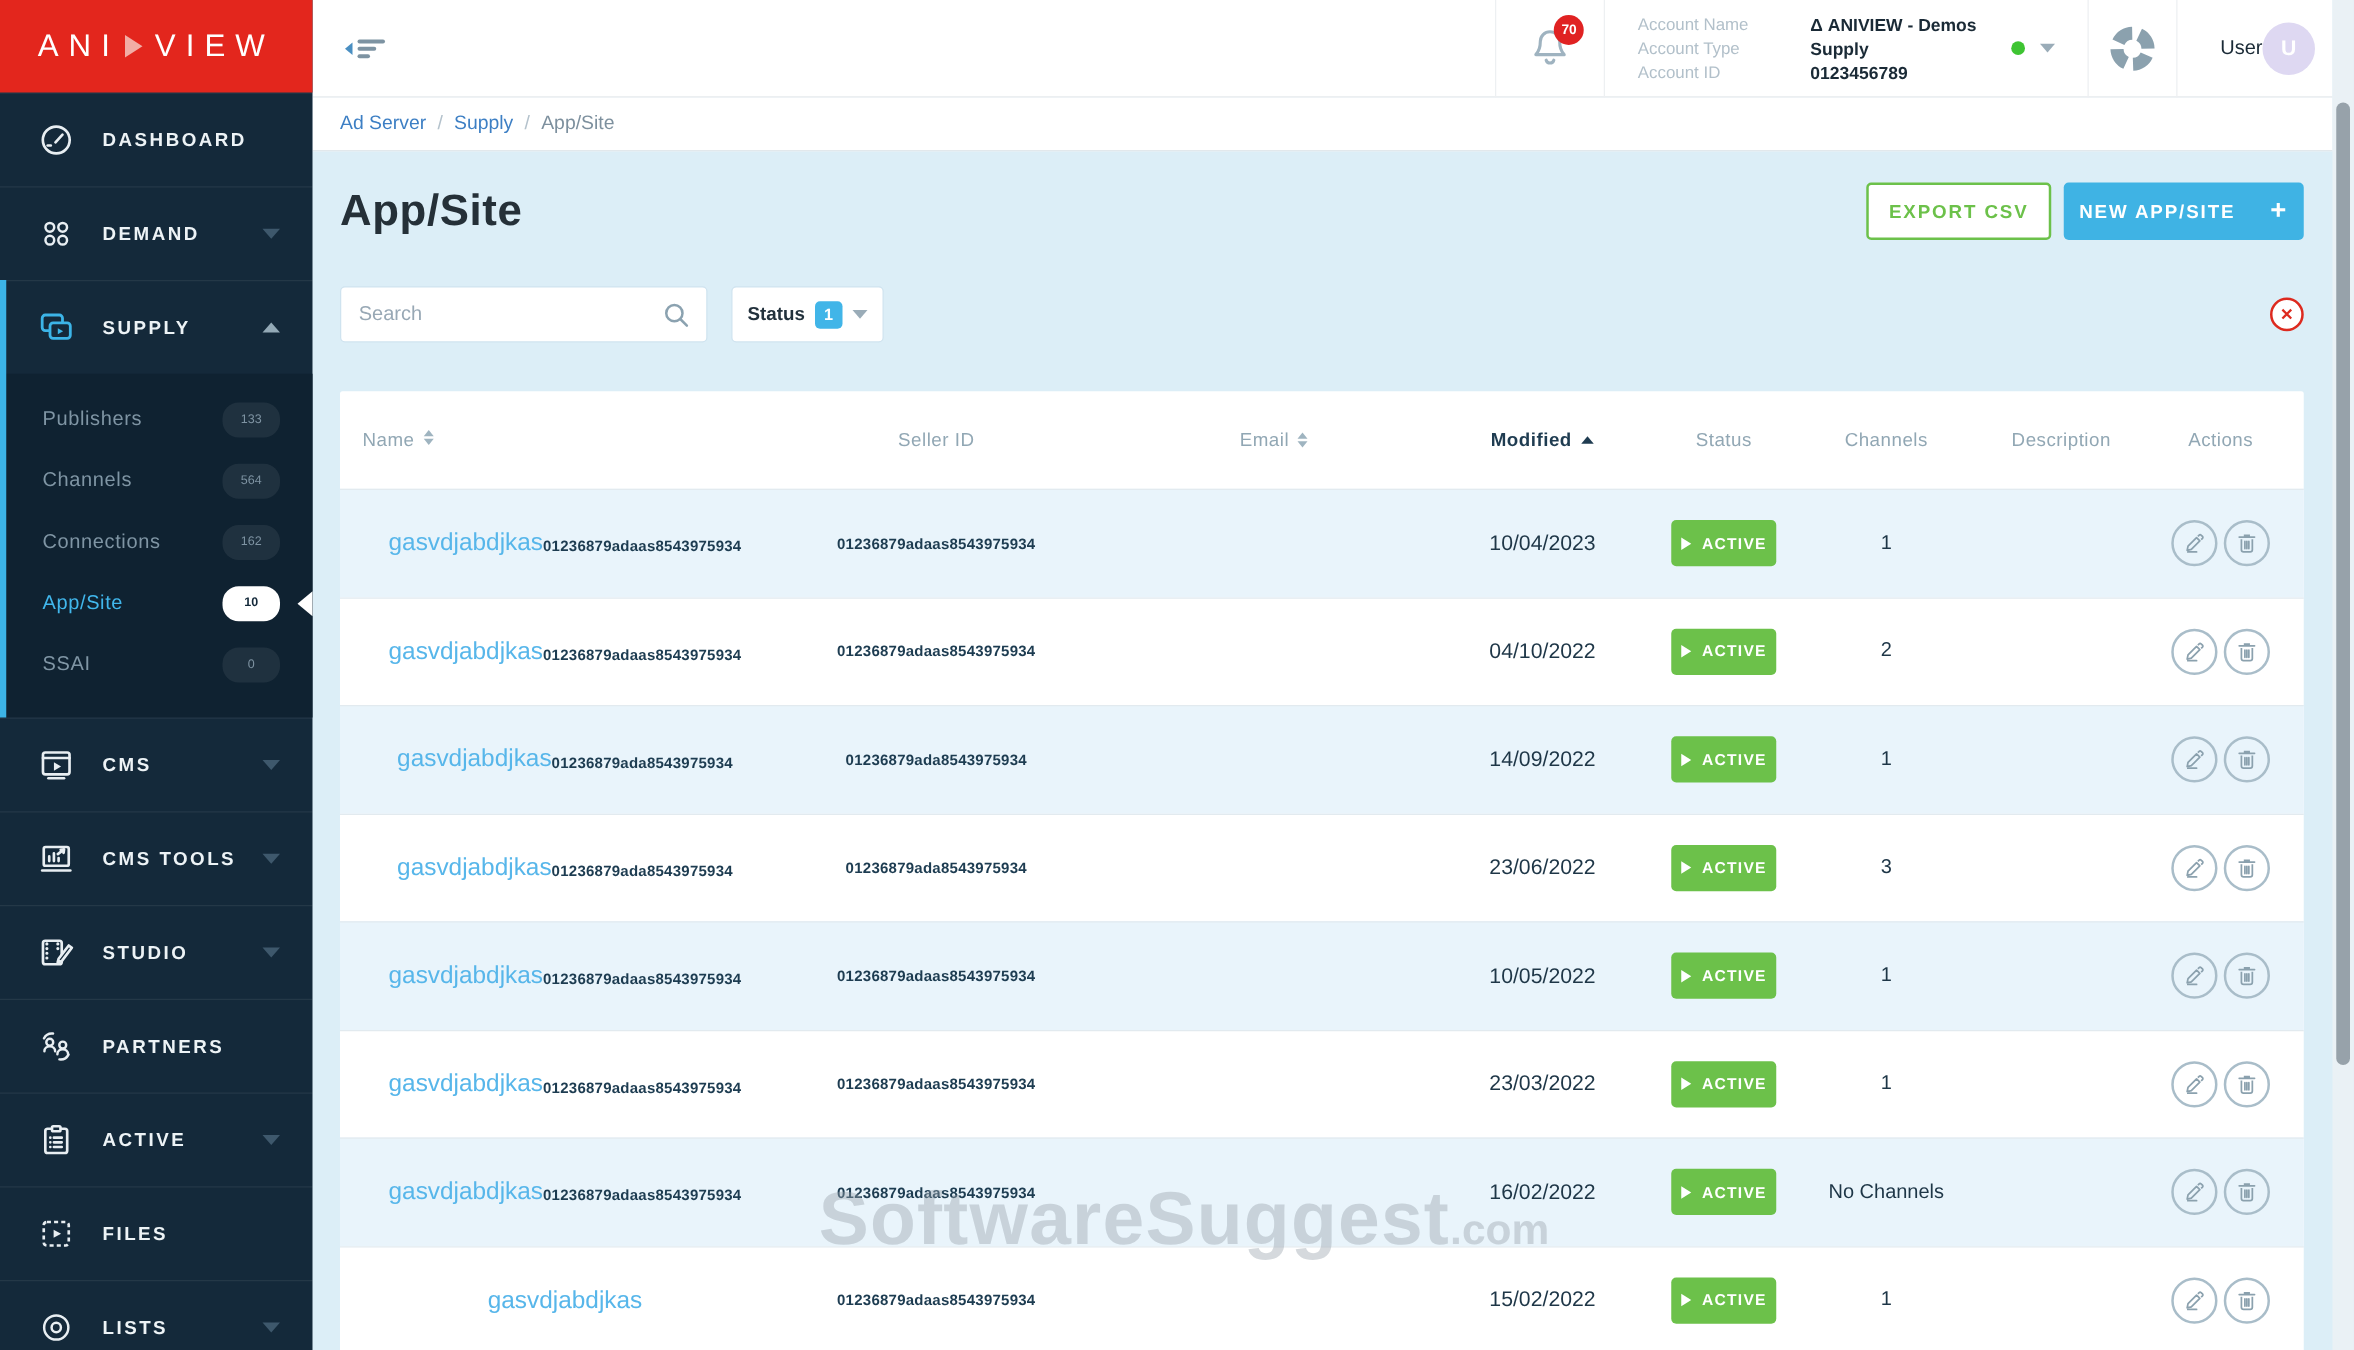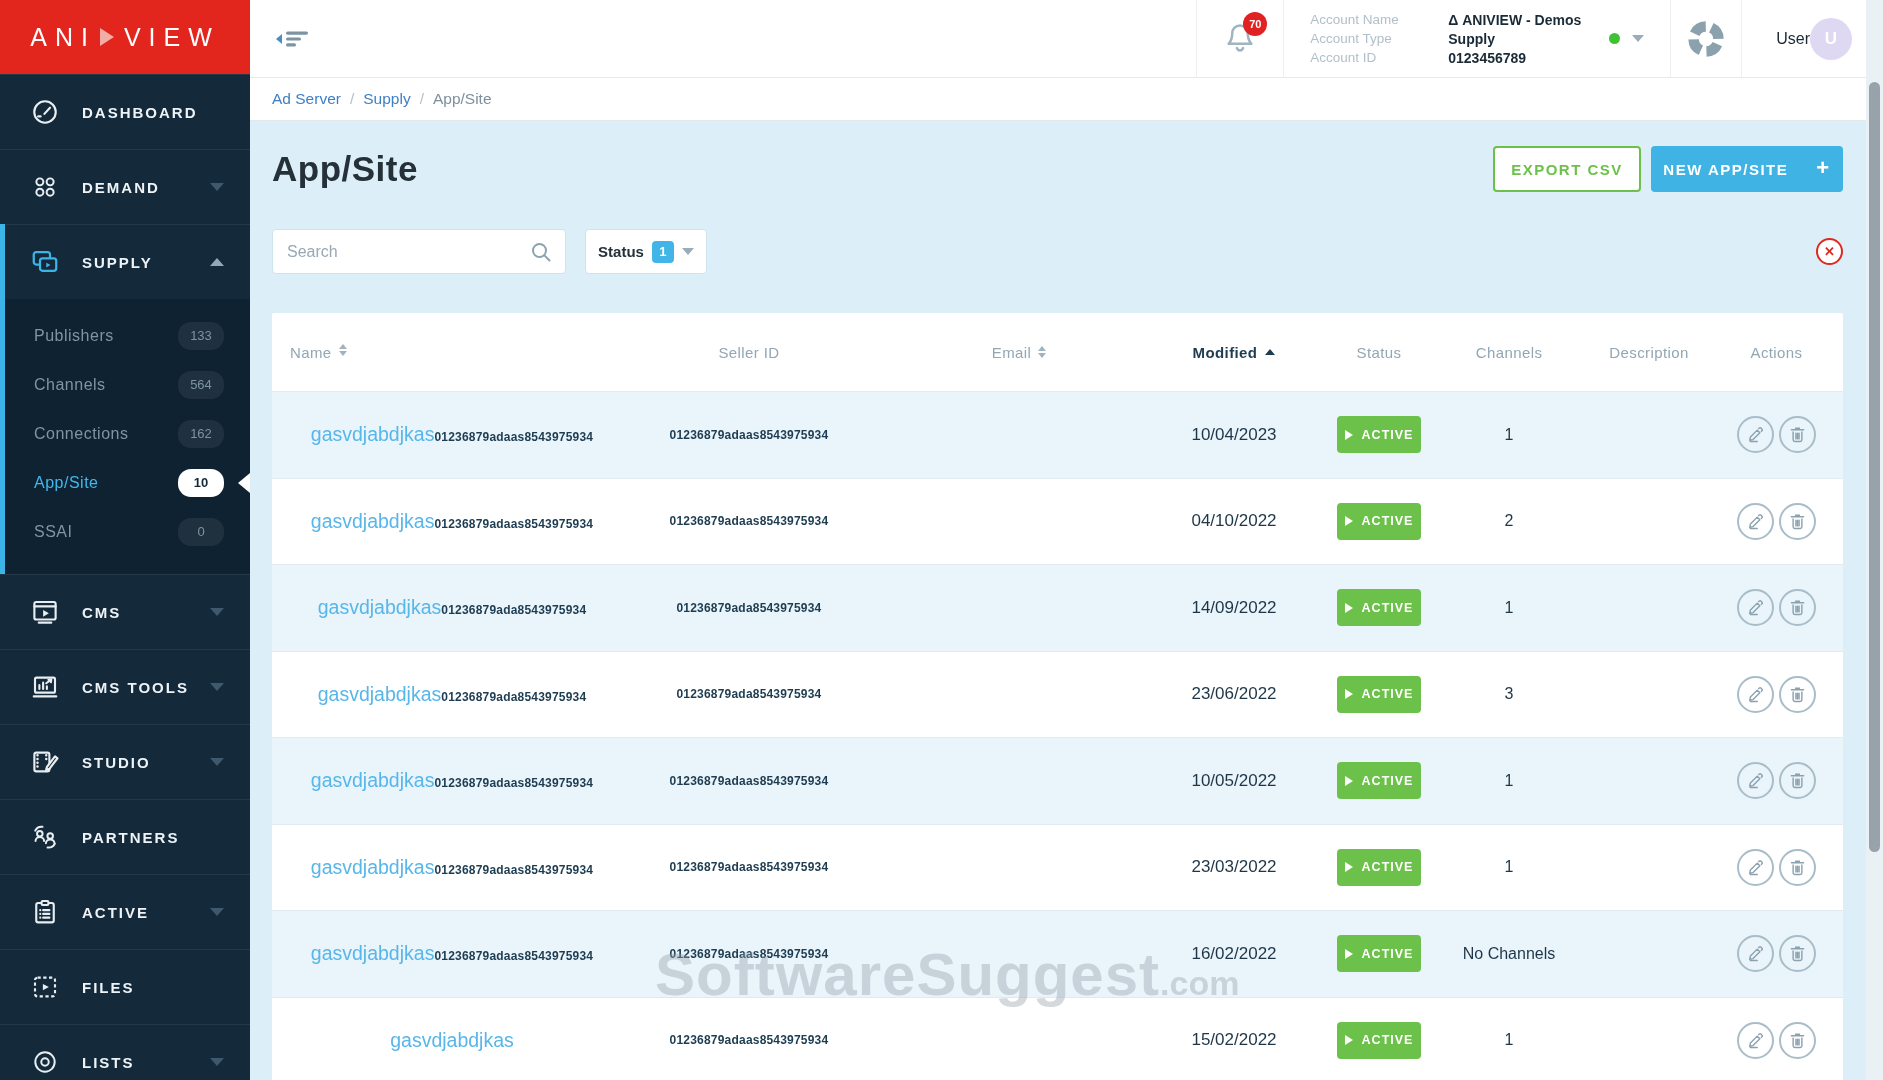--- a/index.html
+++ b/index.html
@@ -21,21 +21,21 @@
   .chev { width:0; height:0; margin-left:auto; }
   .chev.down { border-left:7px solid transparent; border-right:7px solid transparent; border-top:8px solid #3E586C; }
   .chev.up   { border-left:7px solid transparent; border-right:7px solid transparent; border-bottom:8px solid #93A9B6; }
   .supply-group { position:relative; }
   .supply-accent { position:absolute; left:0; top:0; bottom:0; width:5px; background:#3CB4E7; z-index:2; }
   .submenu { background:#0F2231; padding:12px 0 18px 0; }
   .sub-item { height:49px; display:flex; align-items:center; padding:0 26px 0 34px; cursor:pointer; position:relative; }
   .sub-label { color:#7F95A4; font-size:16px; letter-spacing:.5px; }
   .sub-item.active .sub-label { color:#41B7EC; }
   .sub-count { margin-left:auto; min-width:46px; height:28px; border-radius:13px;
-               background:rgba(255,255,255,0.07); color:#7E93A2; font-size:13px;
+               background:rgba(255,255,255,0.07); color:#7E93A2; font-size:10px;
                display:flex; align-items:center; justify-content:center; padding:0 10px;text-align:right; }
   .sub-item.active .sub-count { background:#FFFFFF; color:#14293A; font-weight:bold; }
   .active-marker { position:absolute; right:0; top:50%; transform:translateY(-50%); width:0; height:0;
                    border-top:10px solid transparent; border-bottom:10px solid transparent;
                    border-right:12px solid #FFFFFF; }
 
   
   .topbar { position:absolute; left:250px; top:0; right:17px; height:78px; background:#fff;
             border-bottom:1px solid #E6EAED; display:flex; align-items:center; z-index:15; }
   .collapse-btn { margin-left:24px; display:flex; align-items:center; cursor:pointer; }

